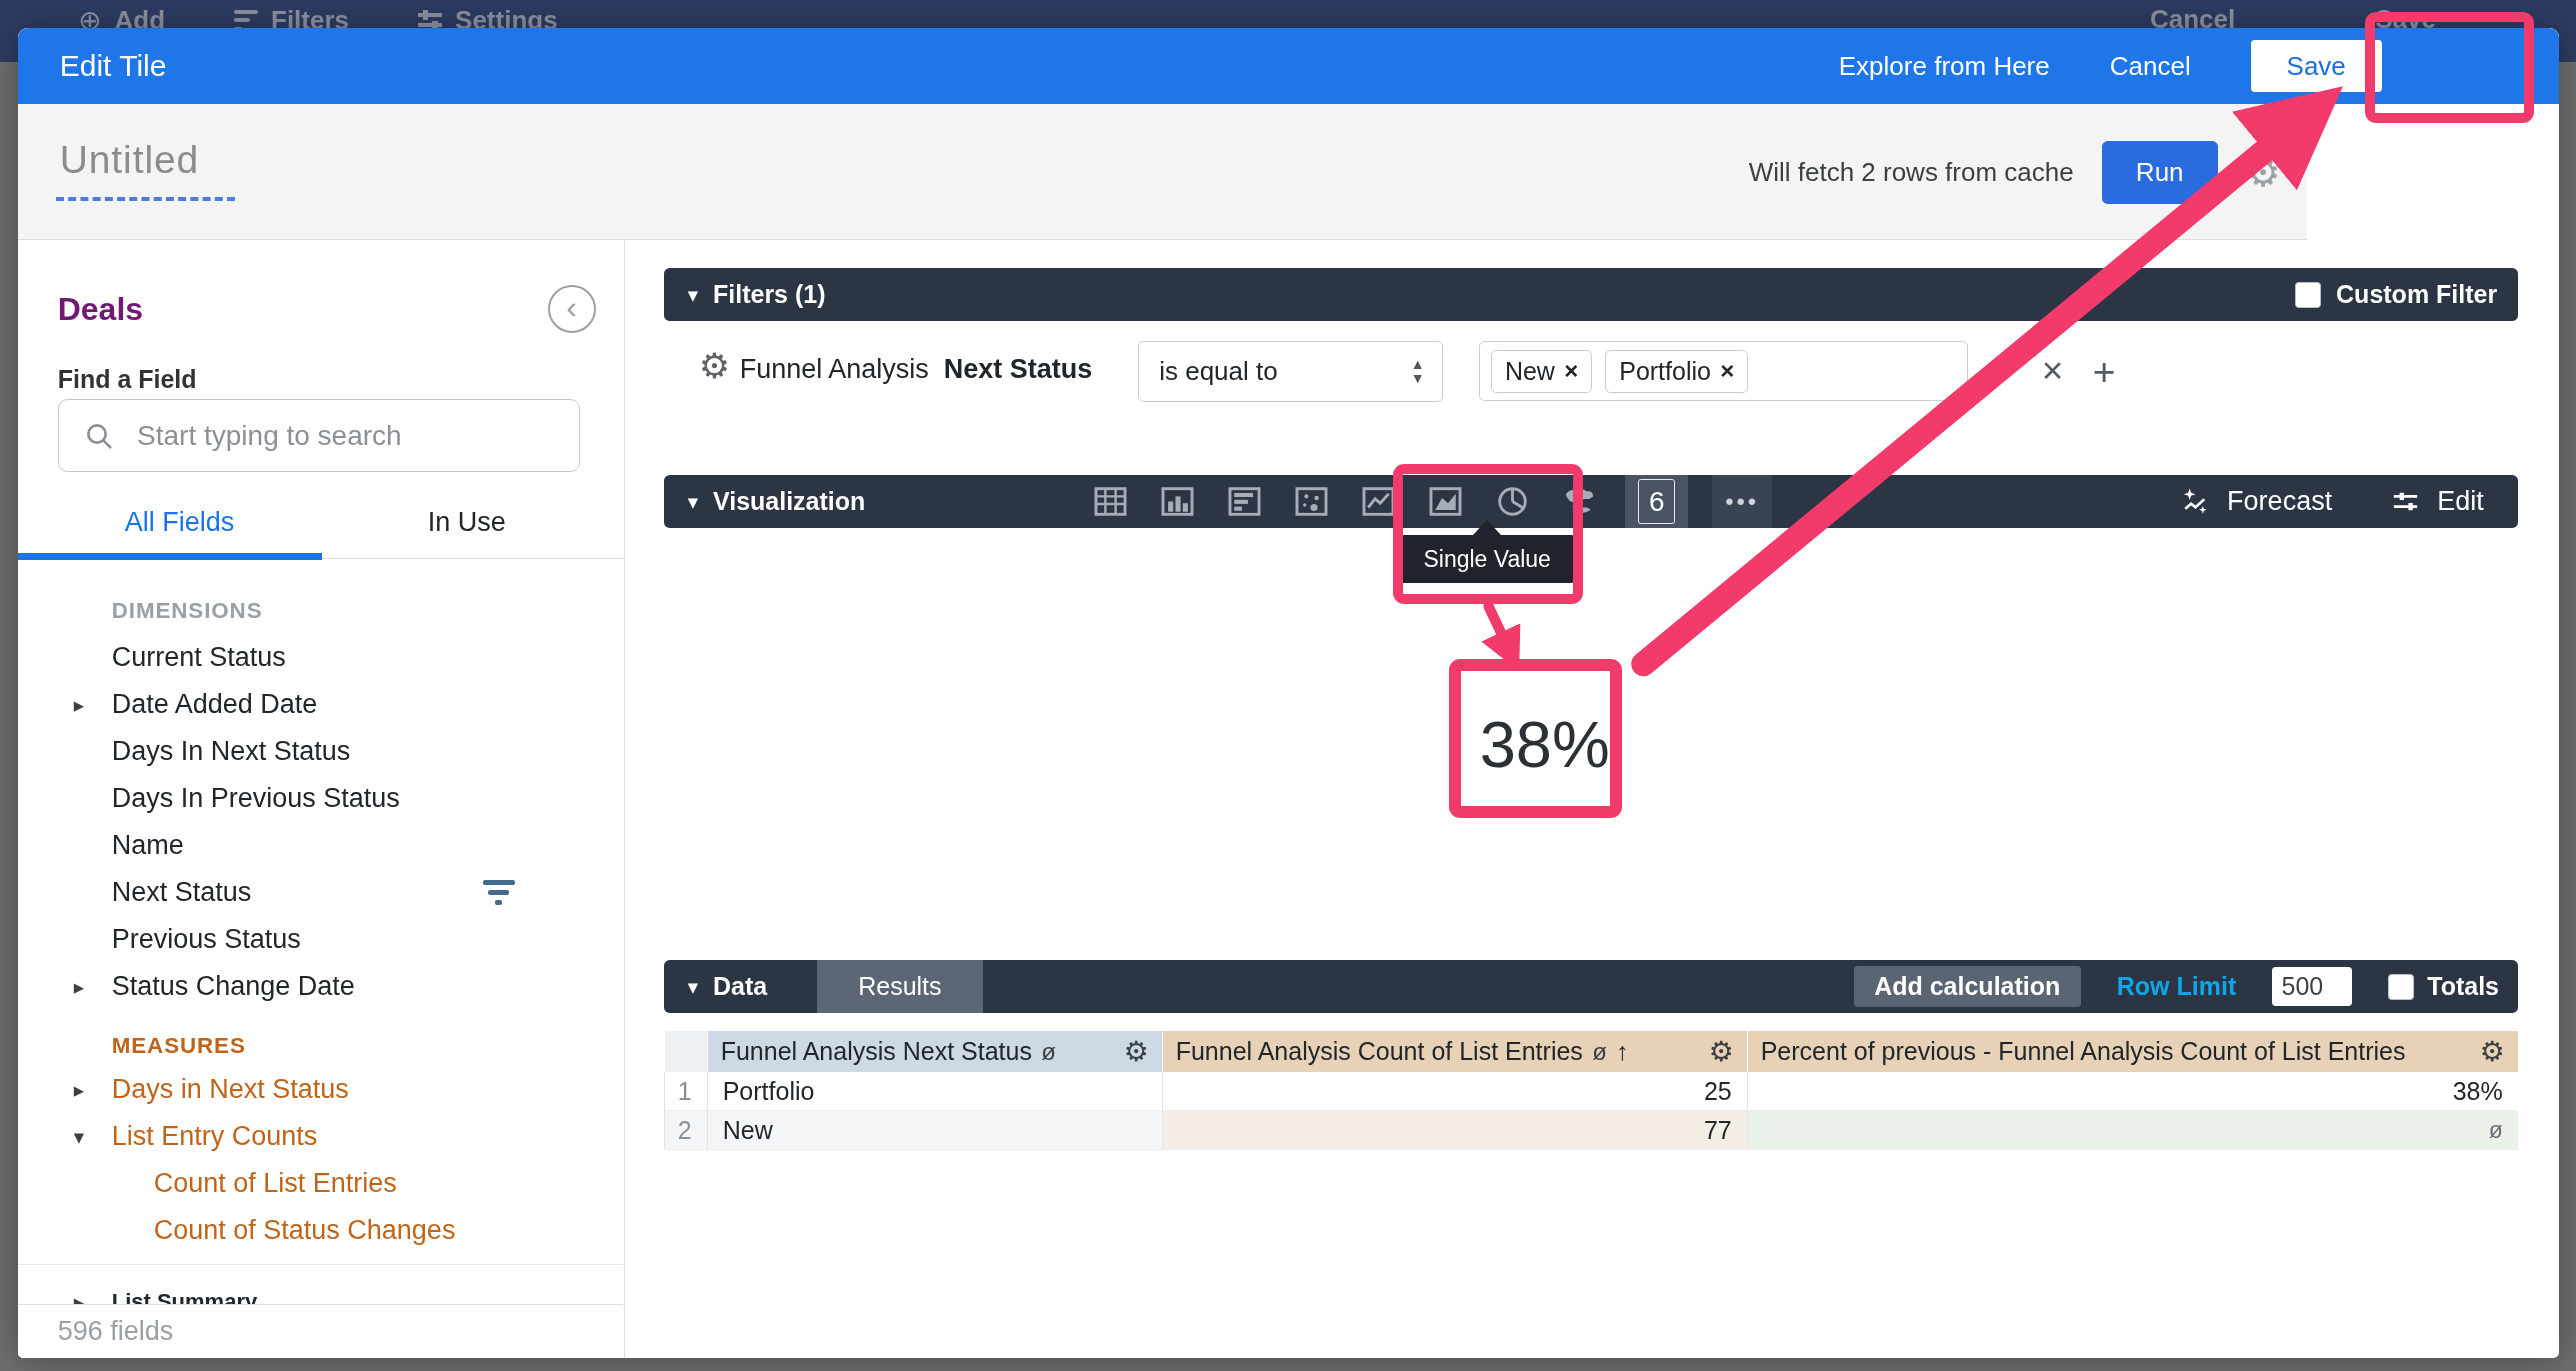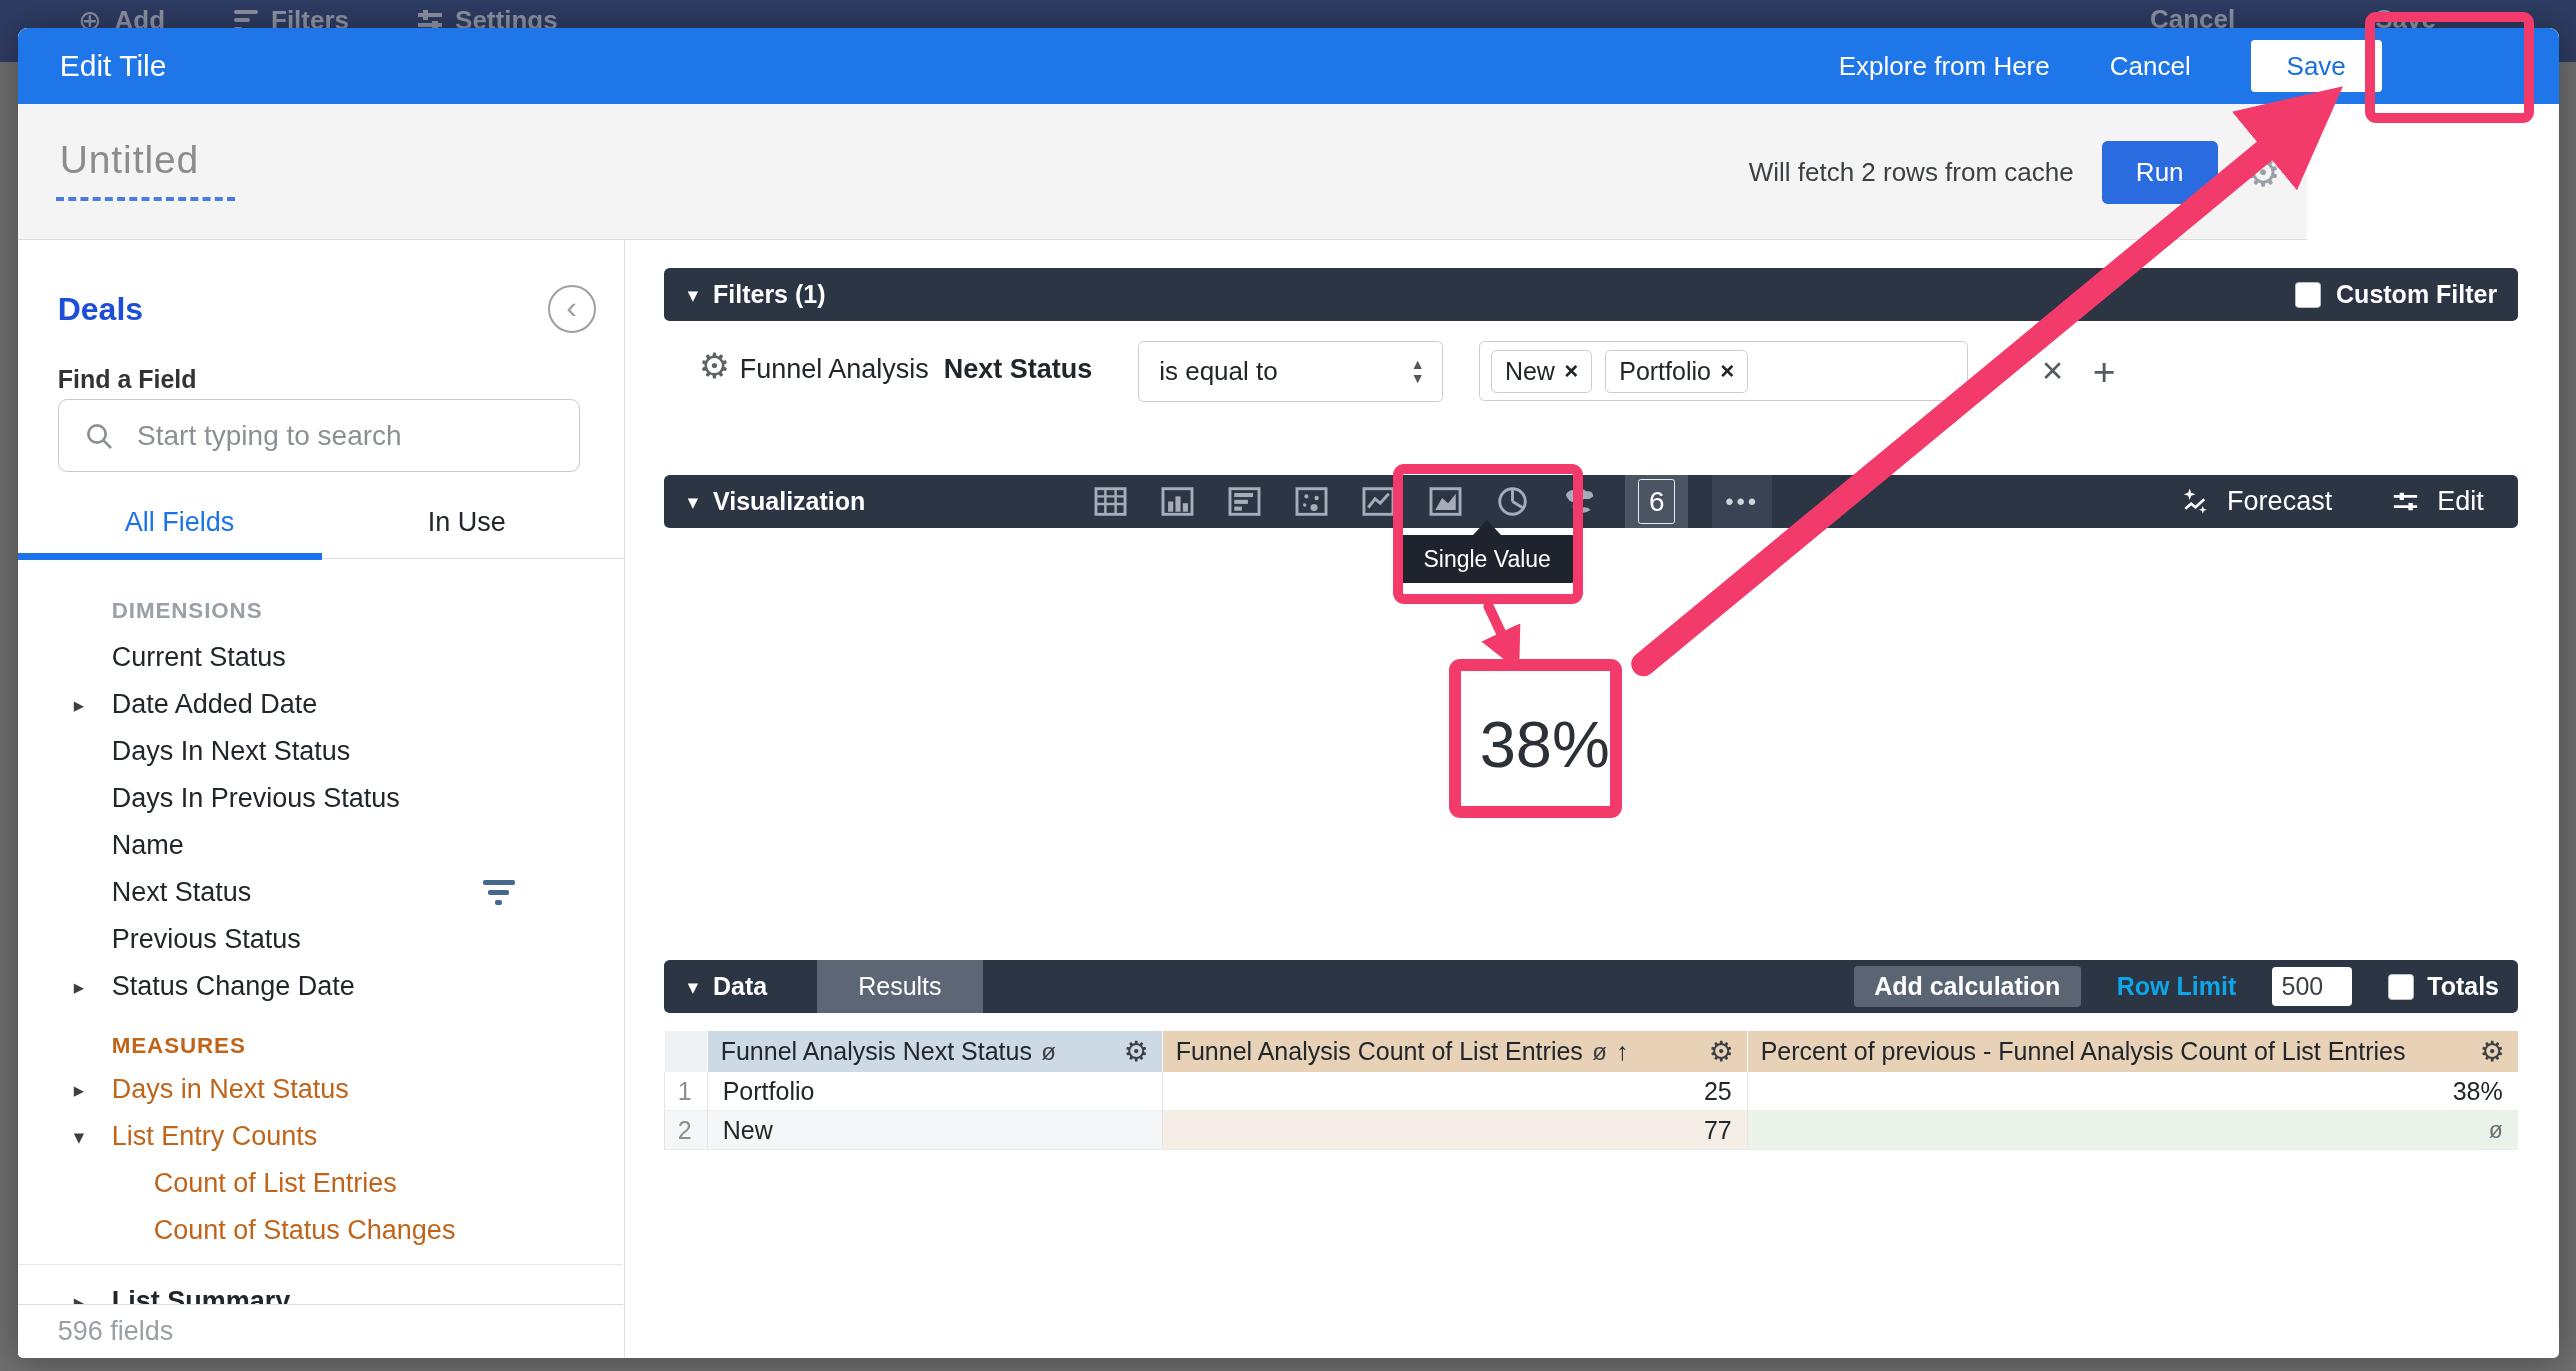--- a/index.html
+++ b/index.html
@@ -39,21 +39,21 @@
   .query-right { position:absolute; right:26px; top:0; height:136px; display:flex; align-items:center; gap:28px; }
   .fetch-status { font-size:26px; color:#3c4043; }
   .run-btn { background:#2a6ce0; color:#fff; font-size:26px; border:none; border-radius:5.6px;
     width:116px; height:63px; font-family:inherit; }
   .gear { color:#9aa0a6; font-size:39px; line-height:1; font-family:"DejaVu Sans",sans-serif; }
 
   
   .sidebar { position:absolute; left:0; top:212px; width:607px; height:1118px; background:#fff;
     border-right:1.9px solid #e0e0e0; }
   .sb-title-row { position:absolute; left:40px; right:28px; top:45px; display:flex; align-items:center; }
-  .sb-title { font-size:32px; font-weight:700; color:#1d4ed8; }
+  .sb-title { font-size:32px; font-weight:700; color:#701a75; }
   .collapse-circle { margin-left:auto; width:48px; height:48px; border:2.8px solid #9aa0a6; border-radius:50%;
     color:#9aa0a6; font-size:32px; display:flex; align-items:center; justify-content:center; padding-bottom:3.7px; }
   .sb-find { position:absolute; left:40px; top:125px; font-size:25px; color:#333; font-weight:700; }
   .sb-search { position:absolute; left:40px; top:159px; width:522px; height:73px; border:1.9px solid #c6c9cc;
     border-radius:9.3px; display:flex; align-items:center; padding-left:24px; gap:22.4px; background:#fff; }
   .sb-search input { border:none; outline:none; font-size:28px; color:#333; width:373px; font-family:inherit; }
   .sb-search input::placeholder { color:#8b9096; }
   .sb-tabs { position:absolute; left:0; top:254px; width:607px; height:65px; border-bottom:1.9px solid #e0e0e0; }
   .sb-tab { position:absolute; top:13px; font-size:27px; }
   .tab-all { left:107px; color:#1a73e8;text-align:right; }
@@ -284,21 +284,21 @@
         <span class="lbl child orange">Count of List Entries</span>
       </div>
       <div class="frow">
           <span class="lbl child orange">Count of Status Changes</span>
         </div>
     </div>
 
     <div class="sb-divider"></div>
     <div class="listsum-row">
       <span class="arrow" style="position:absolute; left:56px; font-size:20.5px; color:#3c4043;">▸</span>
-      <span class="lbl" style="font-size:27px; color:#21262b; margin-left:94px; font-weight:700;text-decoration:underline;">List Summary</span>
+      <span class="lbl" style="font-size:22px; color:#21262b; margin-left:94px; font-weight:700;text-decoration:underline;">List Summary</span>
     </div>
     <div class="sb-footer">
       <span>596 fields</span>
     </div>
   </div>
 
   <div class="darkbar filters-bar">
     <span class="caret">▾</span>
     <span class="bar-label">Filters (1)</span>
     <div class="cf-wrap">

